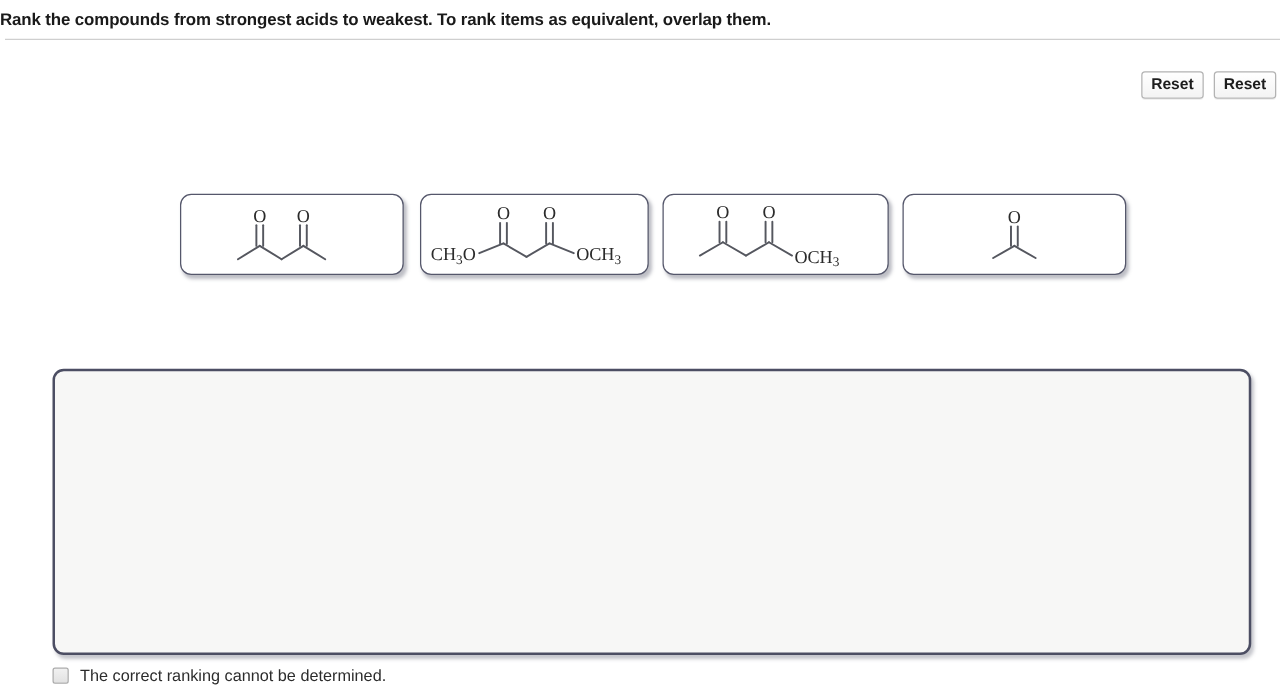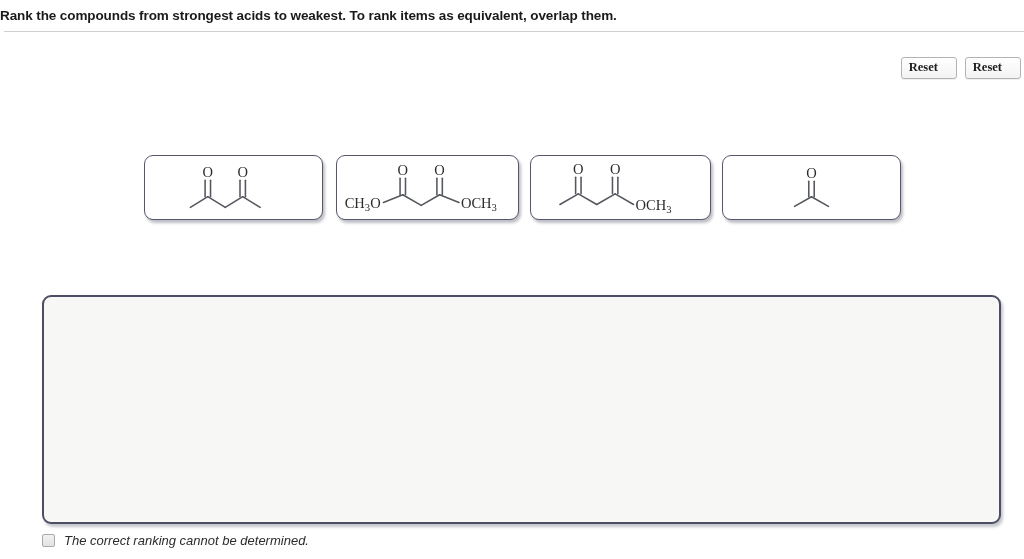--- a/index.html
+++ b/index.html
@@ -46,28 +46,28 @@
   
   #toolbar {
     position: absolute;
     right: 3px;
     top: 57px;
     display: flex;
     gap: 8px;
     align-items: center;
   }
   .tool-btn {
-    font-family: Liberation Serif, serif;
+    font-family: Liberation Sans, sans-serif;
     font-size: 12.5px;
     font-weight: bold;
     color: #1d1d1d;
     background: linear-gradient(#ffffff, #f3f3f3);
     border: 1px solid #b3b3b3;
     border-radius: 3px;
-    padding: 2px 18px 3px 7px;
+    padding: 2px 7px 3px 7px;
     line-height: 15px;
     cursor: pointer;
     box-shadow: 0 1px 0 rgba(0,0,0,0.06);
   }
 
   
   #tray {
     position: absolute;
     left: 0;
     top: 155px;
@@ -107,21 +107,20 @@
   }
 
   
   #cannot-determine-row {
     position: absolute;
     left: 42px;
     top: 533px;
     display: flex;
     align-items: center;
     gap: 9px;
-    font-style: italic;
   }
   #cannot-determine-box {
     width: 13px;
     height: 13px;
     border: 1px solid #a9a9a9;
     border-radius: 2px;
     background: linear-gradient(#f1f1f1, #e2e2e2);
     box-sizing: border-box;
     cursor: pointer;
     flex: 0 0 auto;

